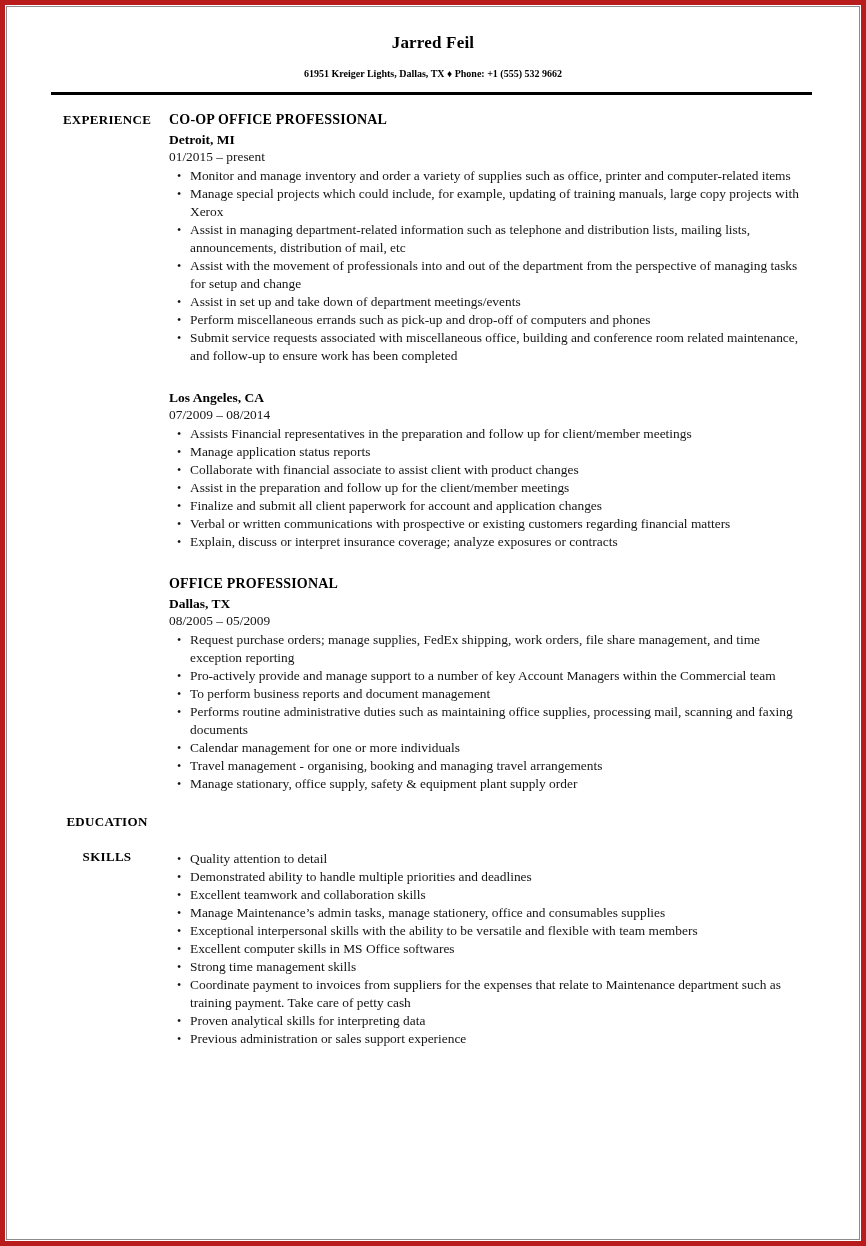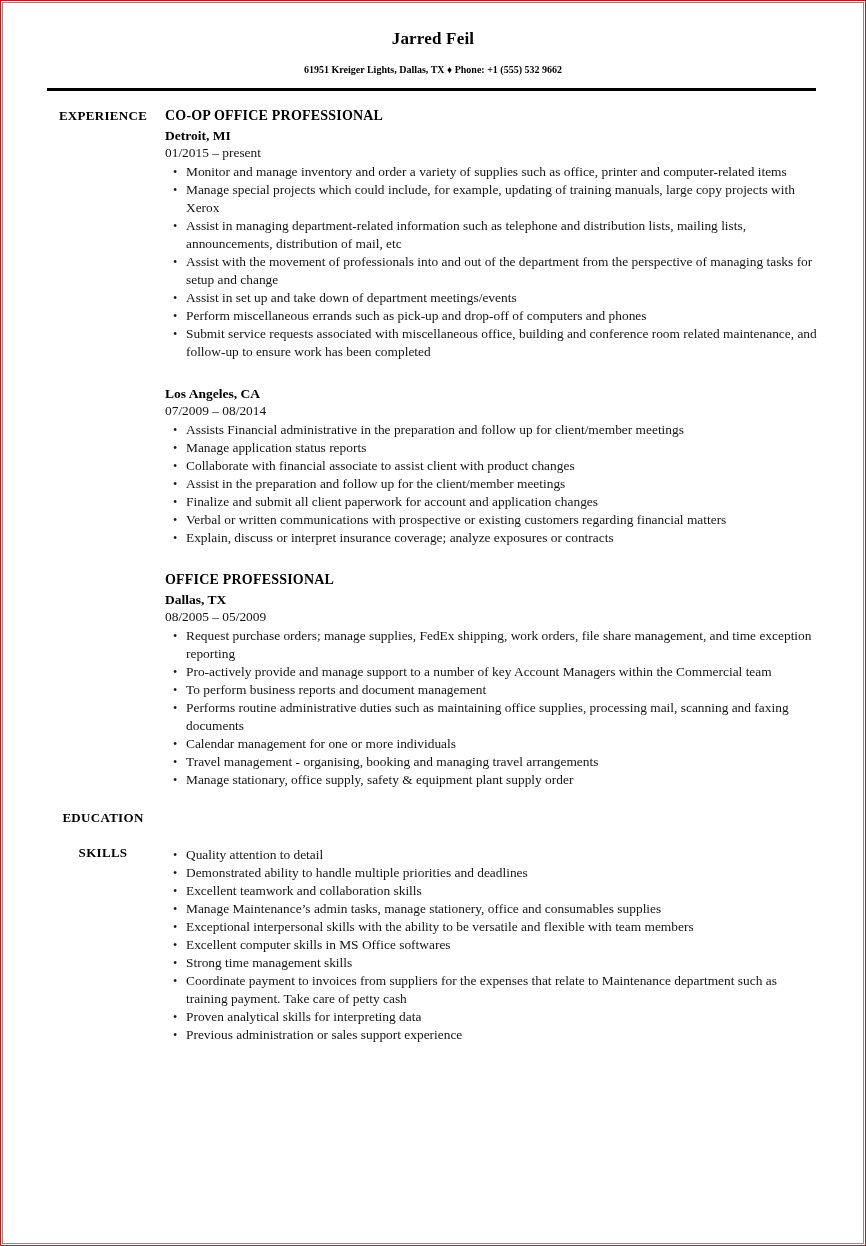--- a/index.html
+++ b/index.html
@@ -5,21 +5,21 @@
   html, body {
     margin: 0;
     padding: 0;
     background: #ffffff;
   }
   .page {
     position: relative;
     width: 866px;
     height: 1246px;
     box-sizing: border-box;
-    border: 1px solid #b91c1c;   
+    border: 5px solid #b91c1c;   
     padding: 1px;                 
     background: #ffffff;
     font-family: "Liberation Serif", "DejaVu Serif", serif;
     color: #141414;
   }
   .page-inner {
     box-sizing: border-box;
     width: 100%;
     height: 100%;
     border: 1px solid #8c8c8c;   
@@ -183,21 +183,21 @@
               </ul>
           </div>
 
           <div class="job">
             <div class="job-location">Los Angeles, CA</div>
             <div class="job-dates">07/2009 – 08/2014</div>
             <ul class="bullets">
 
                 <li>
                   <span class="marker">•</span>
-                  <span>Assists Financial administrative in the preparation and follow up for client/member meetings</span>
+                  <span>Assists Financial representatives in the preparation and follow up for client/member meetings</span>
                 </li>
 
                 <li>
                   <span class="marker">•</span>
                   <span>Manage application status reports</span>
                 </li>
 
                 <li>
                   <span class="marker">•</span>
                   <span>Collaborate with financial associate to assist client with product changes</span>

